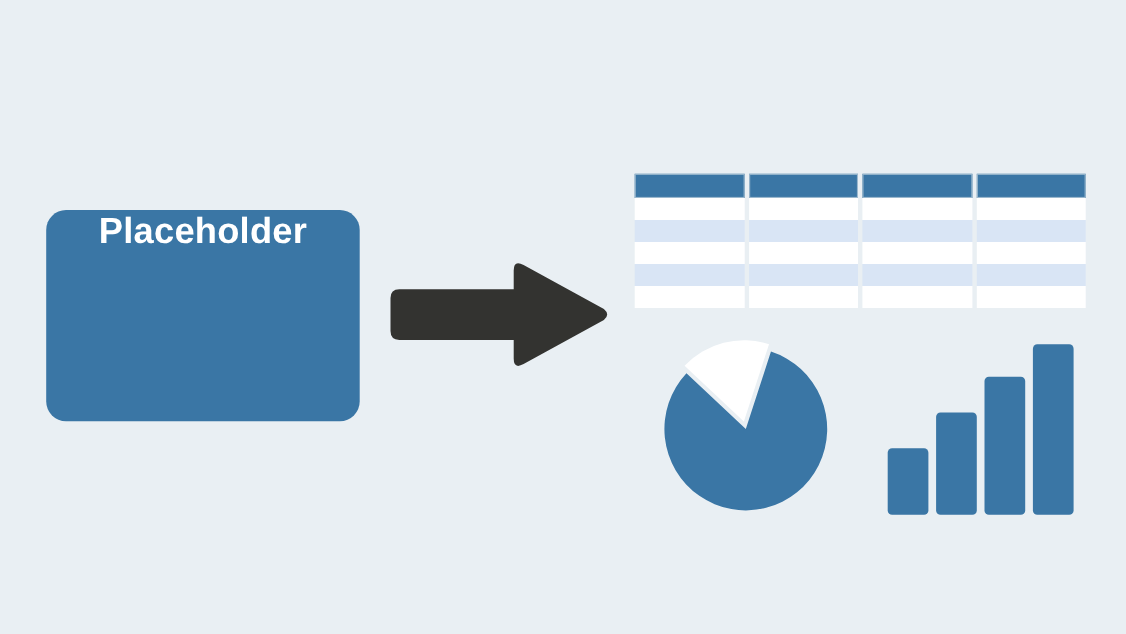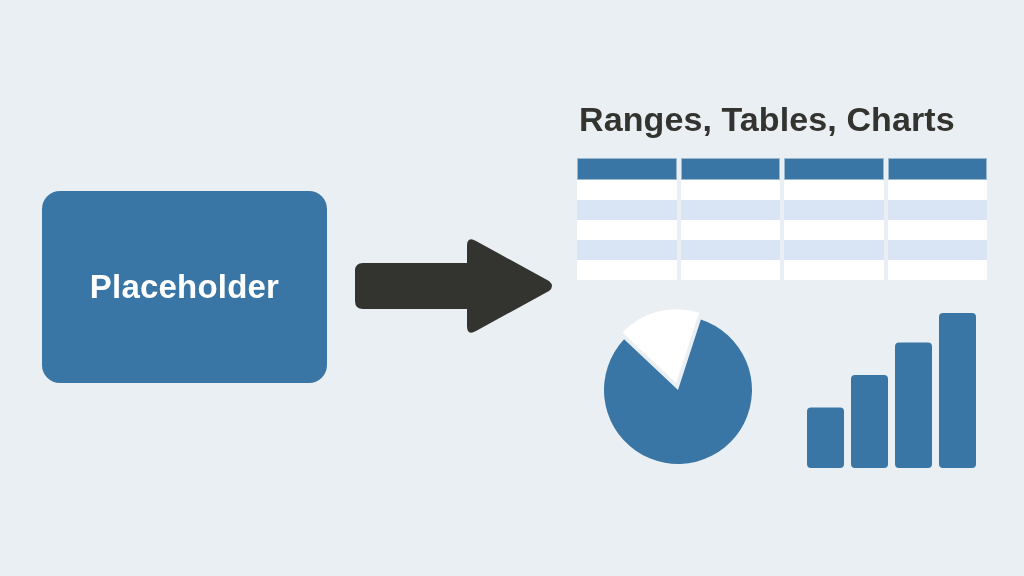--- a/index.html
+++ b/index.html
@@ -24,21 +24,21 @@
   
   .placeholder-box {
     position: absolute;
     left: 42px;
     top: 191px;
     width: 285px;
     height: 192px;
     background: #3a76a5;
     border-radius: 18px;
     display: flex;
-    align-items: center;
+    align-items: flex-start;
     justify-content: center;
   }
   .placeholder-label {
     color: #ffffff;
     font-size: 33px;
     font-weight: bold;
     letter-spacing: 0.2px;
     font-family: "Liberation Sans", sans-serif;
     white-space: nowrap;
   }
@@ -134,21 +134,20 @@
   <div class="placeholder-box">
     <span class="placeholder-label">Placeholder</span>
   </div>
 
   <div class="arrow-wrap">
     <svg viewBox="0 0 208 104" xmlns="http://www.w3.org/2000/svg">
       <path d="M8 37 Q8 29 16 29 L120 29 L120 12 Q120 2 129 7 L202 47 Q208 52 202 57 L129 97 Q120 102 120 92 L120 75 L16 75 Q8 75 8 67 Z" fill="#333330"></path>
     </svg>
   </div>
 
-  <div class="section-title">Ranges, Tables, Charts</div>
 
   <div class="table-graphic">
     <div class="tbl-row header-row">
       <div class="tbl-cell"></div>
       <div class="tbl-cell"></div>
       <div class="tbl-cell"></div>
       <div class="tbl-cell"></div>
     </div>
     <div class="tbl-row body-row odd">
       <div class="tbl-cell"></div>

